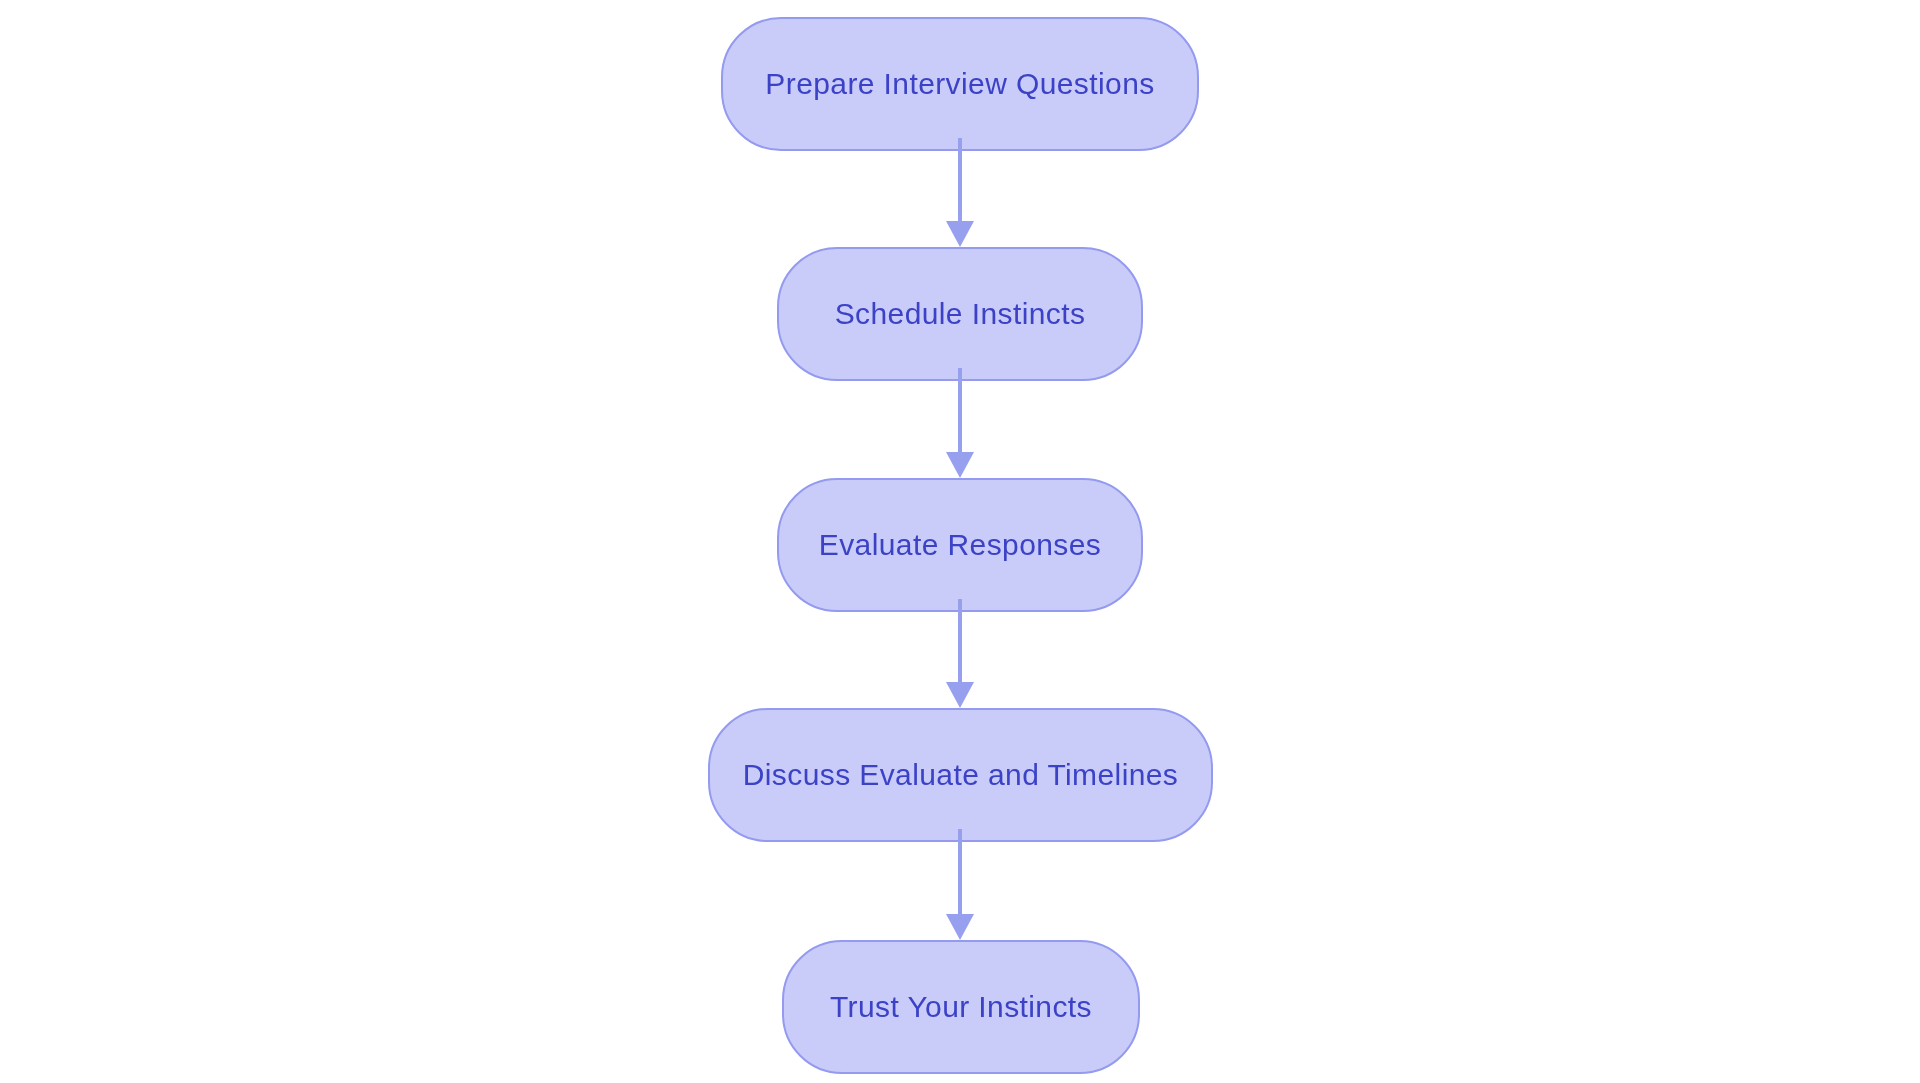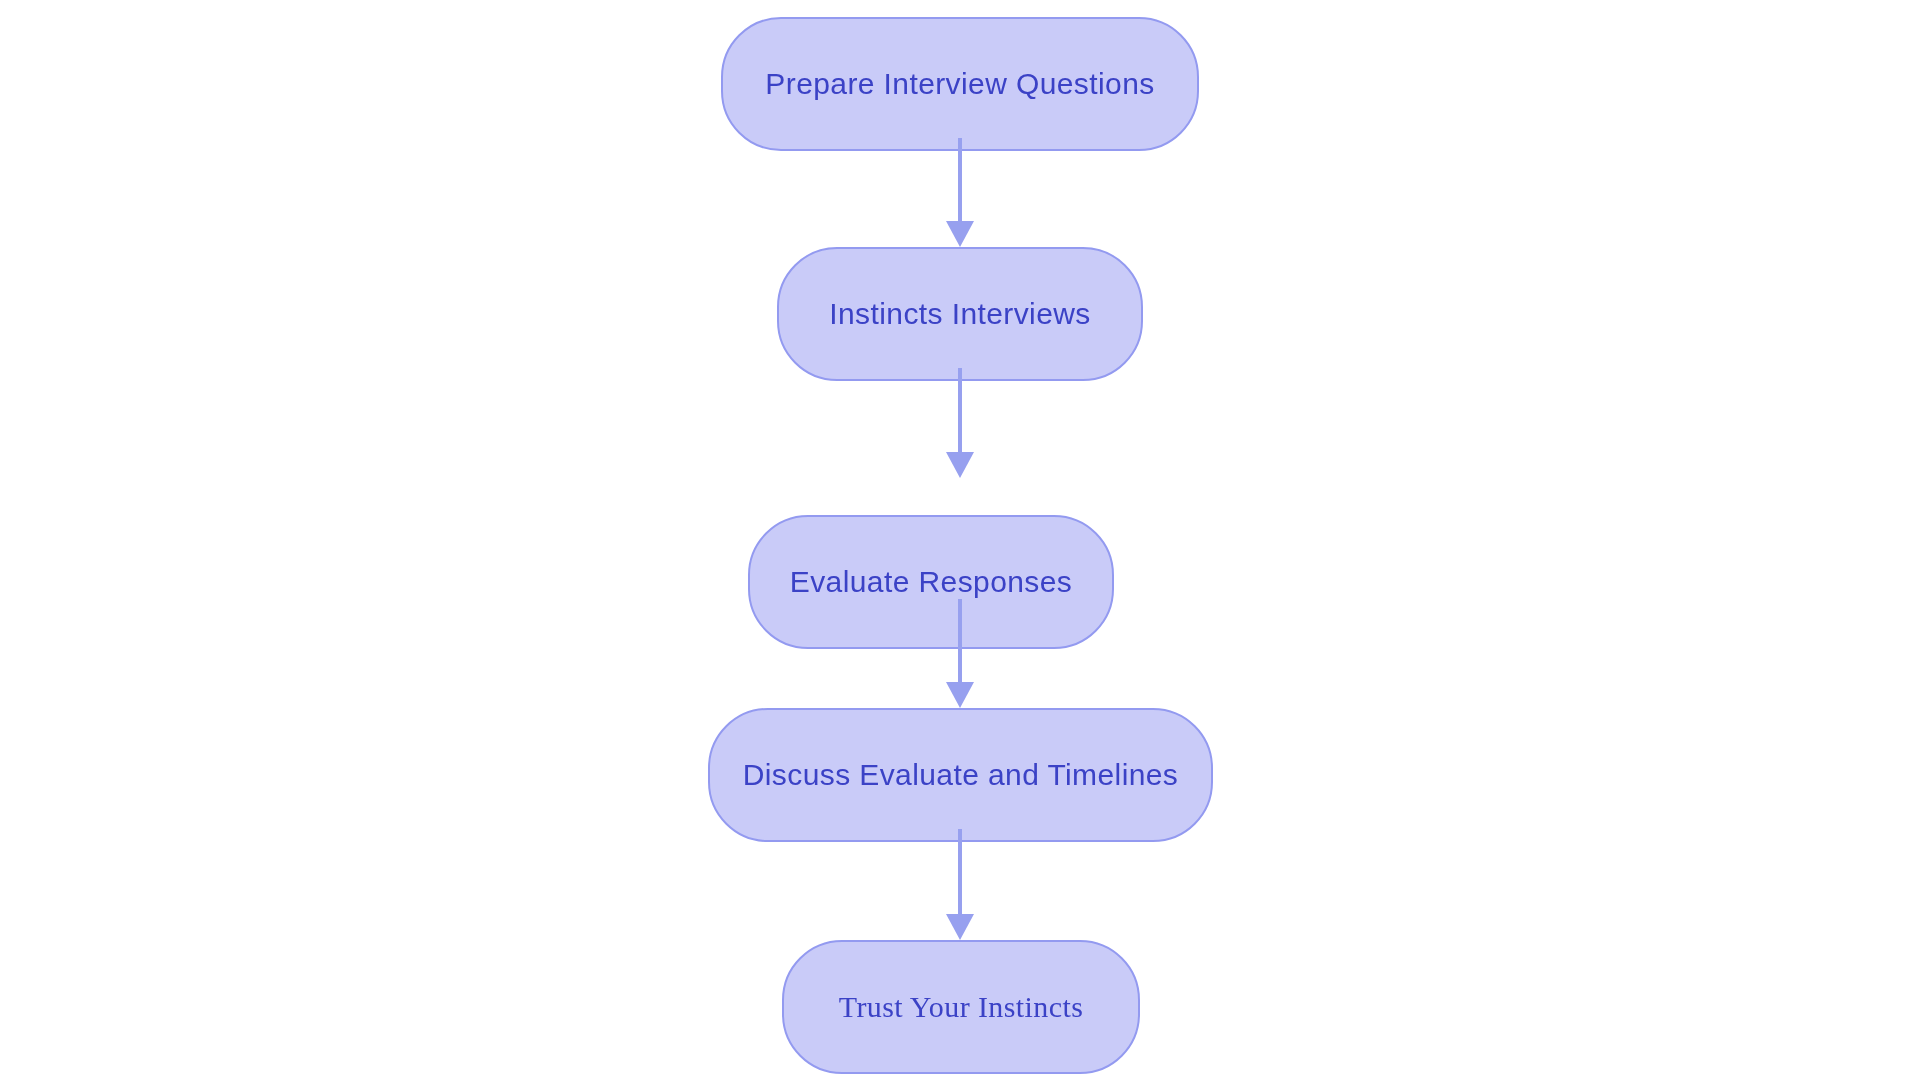--- a/index.html
+++ b/index.html
@@ -27,23 +27,23 @@
     justify-content: center;
   }
   .node-label {
     font-size: 30px;
     color: var(--text-color, #3b42c6);
     letter-spacing: 0.4px;
     white-space: nowrap;
   }
   .node-1 { left: 721px; top: 17px;  width: 478px; }
   .node-2 { left: 777px; top: 247px; width: 366px; }
-  .node-3 { left: 748px; top: 478px; width: 366px; margin-top: 37px; }
+  .node-3 { left: 777px; top: 478px; width: 366px; }
   .node-4 { left: 708px; top: 708px; width: 505px; }
-  .node-5 { left: 782px; top: 940px; width: 358px; font-family: Liberation Serif, serif; }
+  .node-5 { left: 782px; top: 940px; width: 358px; }
 
   .arrow {
     position: absolute;
     left: 946px;
     width: 28px;
     display: flex;
     flex-direction: column;
     align-items: center;
   }
   .arrow .shaft {
@@ -72,21 +72,21 @@
   <div class="node node-1">
     <span class="node-label">Prepare Interview Questions</span>
   </div>
 
   <div class="arrow arrow-1">
     <div class="shaft"></div>
     <div class="head"></div>
   </div>
 
   <div class="node node-2">
-    <span class="node-label">Instincts Interviews</span>
+    <span class="node-label">Schedule Instincts</span>
   </div>
 
   <div class="arrow arrow-2">
     <div class="shaft"></div>
     <div class="head"></div>
   </div>
 
   <div class="node node-3">
     <span class="node-label">Evaluate Responses</span>
   </div>

